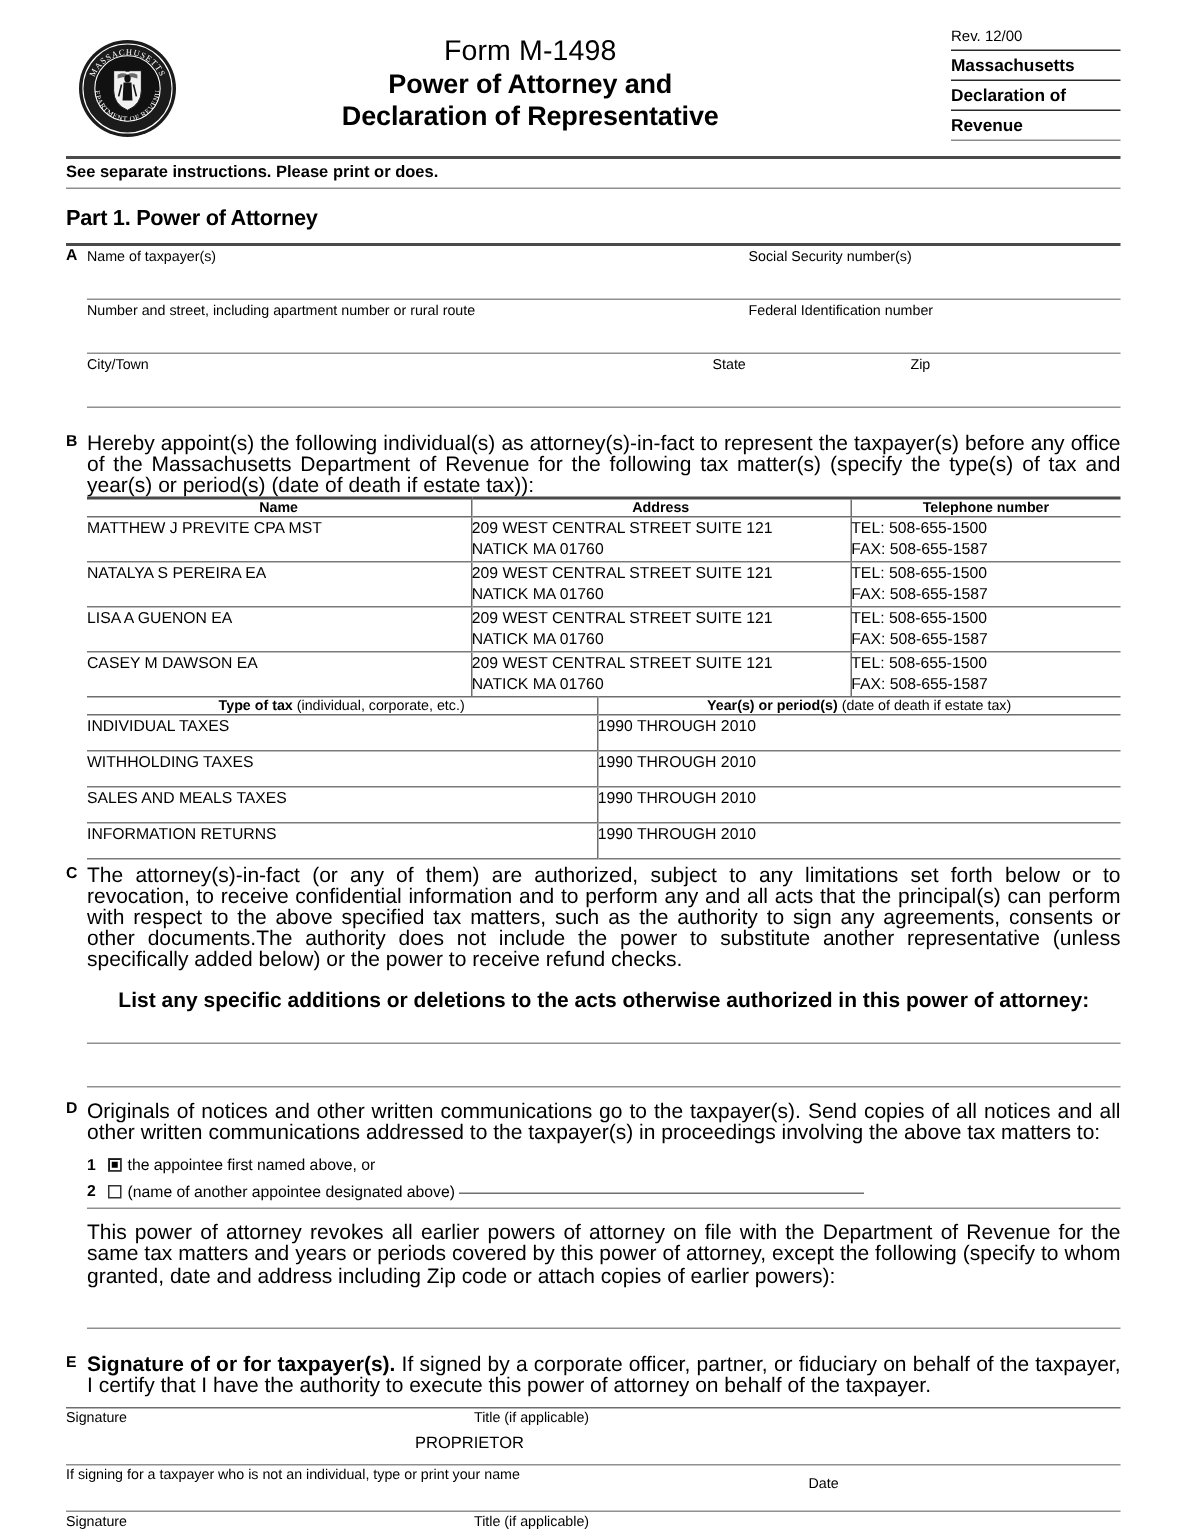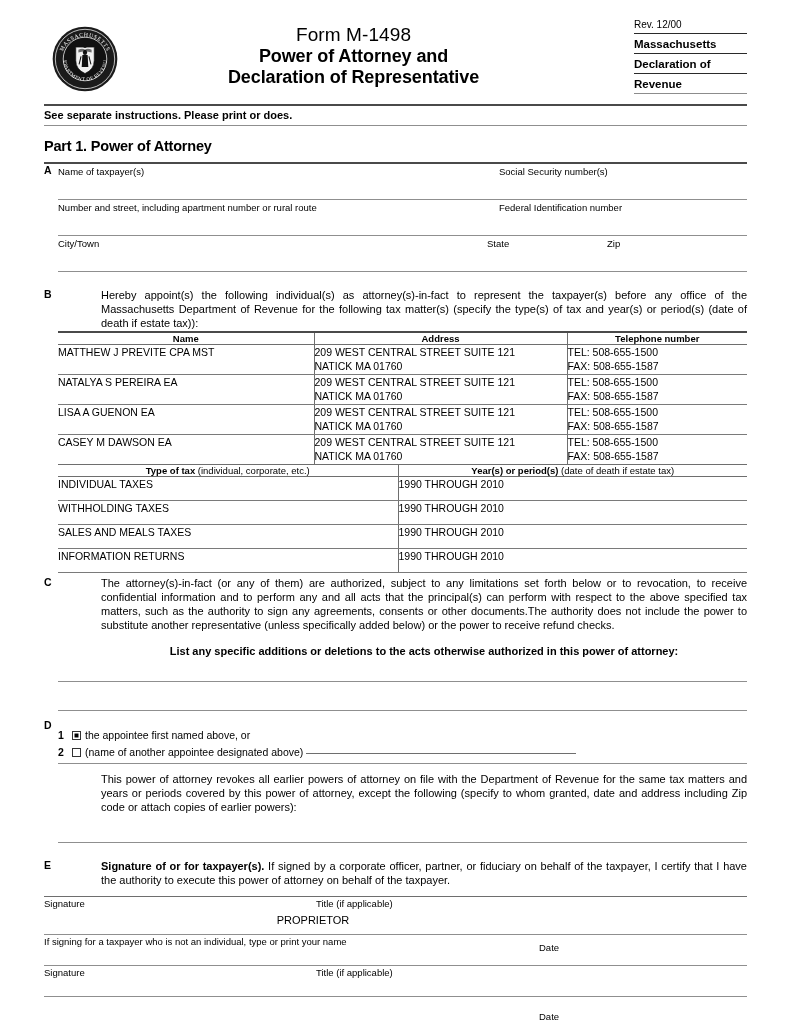--- a/index.html
+++ b/index.html
@@ -103,44 +103,43 @@
     padding-left: 14px;
   }
   .sec-letter {
     position: absolute;
     left: 0;
     top: 0;
     font-size: 10.5px;
     font-weight: bold;
   }
   .body-text {
-    font-size: 11px;
+    font-size: 14px;
     line-height: 14.2px;
     text-align: justify;
-    margin-left: 43px;
   }
   .body-text.nojust { text-align: center; }
   .lead-bold { font-weight: bold; }
 
   
   .fieldrow {
     position: relative;
     height: 35px;
   }
   .flabel {
     position: absolute;
     font-size: 9.5px;
     top: 2px;
   }
   .l-name { left: 0; }
   .l-ssn  { left: 441px; }
   .l-str  { left: 0; }
   .l-fid  { left: 441px; }
   .l-city { left: 0; }
-  .l-state{ left: 429px; }
+  .l-state{ left: 417px; }
   .l-zip  { left: 549px; }
 
   
   table.grid {
     width: 100%;
     border-collapse: collapse;
     table-layout: fixed;
   }
   table.grid th, table.grid td {
     vertical-align: top;
@@ -413,20 +412,21 @@
       <div class="spacer22"></div>
       <div class="rule-thin"></div>
       <div class="spacer28"></div>
       <div class="rule-thin"></div>
     </div>
 
     <div class="spacer8"></div>
 
     <div class="sec">
       <div class="sec-letter">D</div>
+      <div class="body-text">Originals of notices and other written communications go to the taxpayer(s). Send copies of all notices and all other written communications addressed to the taxpayer(s) in proceedings involving the above tax matters to:</div>
 
       <div class="spacer8"></div>
 
       <div class="opt-row">
         <span class="opt-num">1</span>
         <span class="cbox checked"></span><span>the appointee first named above, or</span>
       </div>
 
       <div class="opt-row" style="height:19px">
         <span class="opt-num">2</span>

